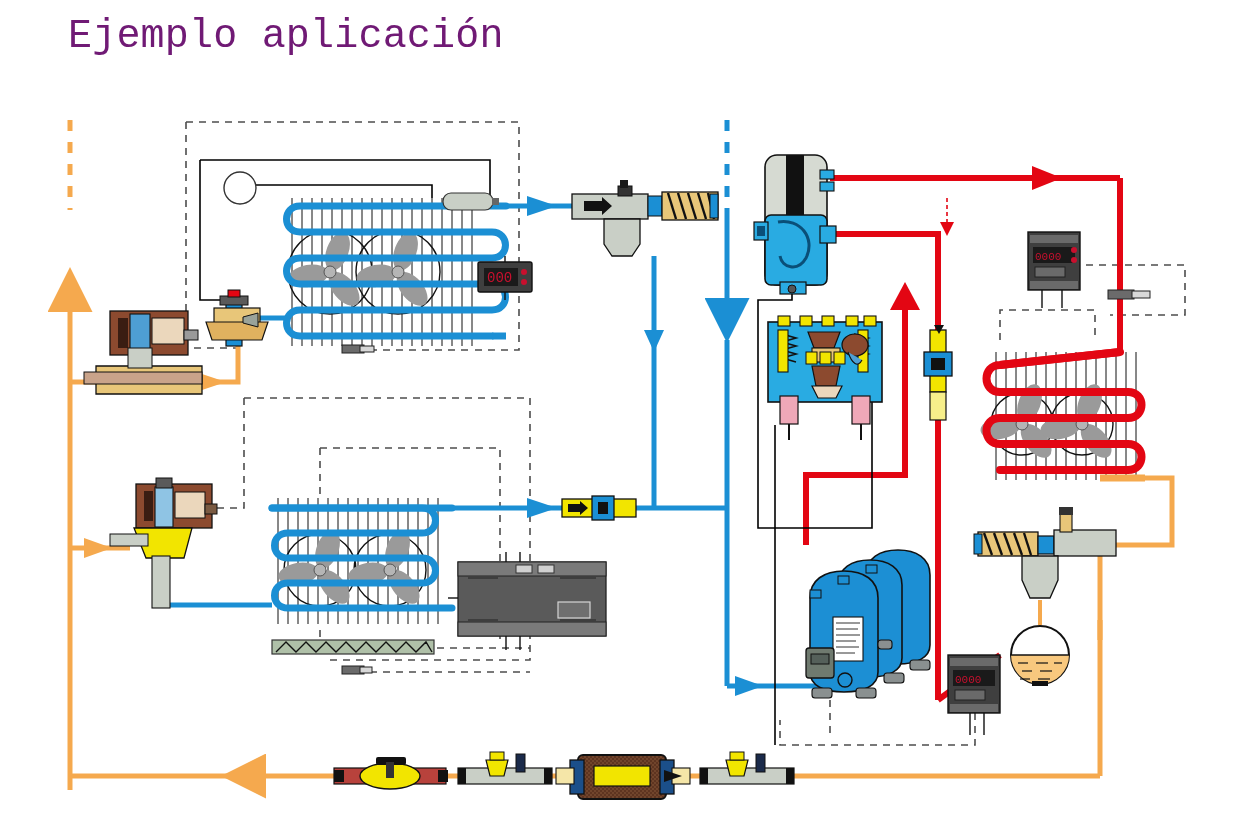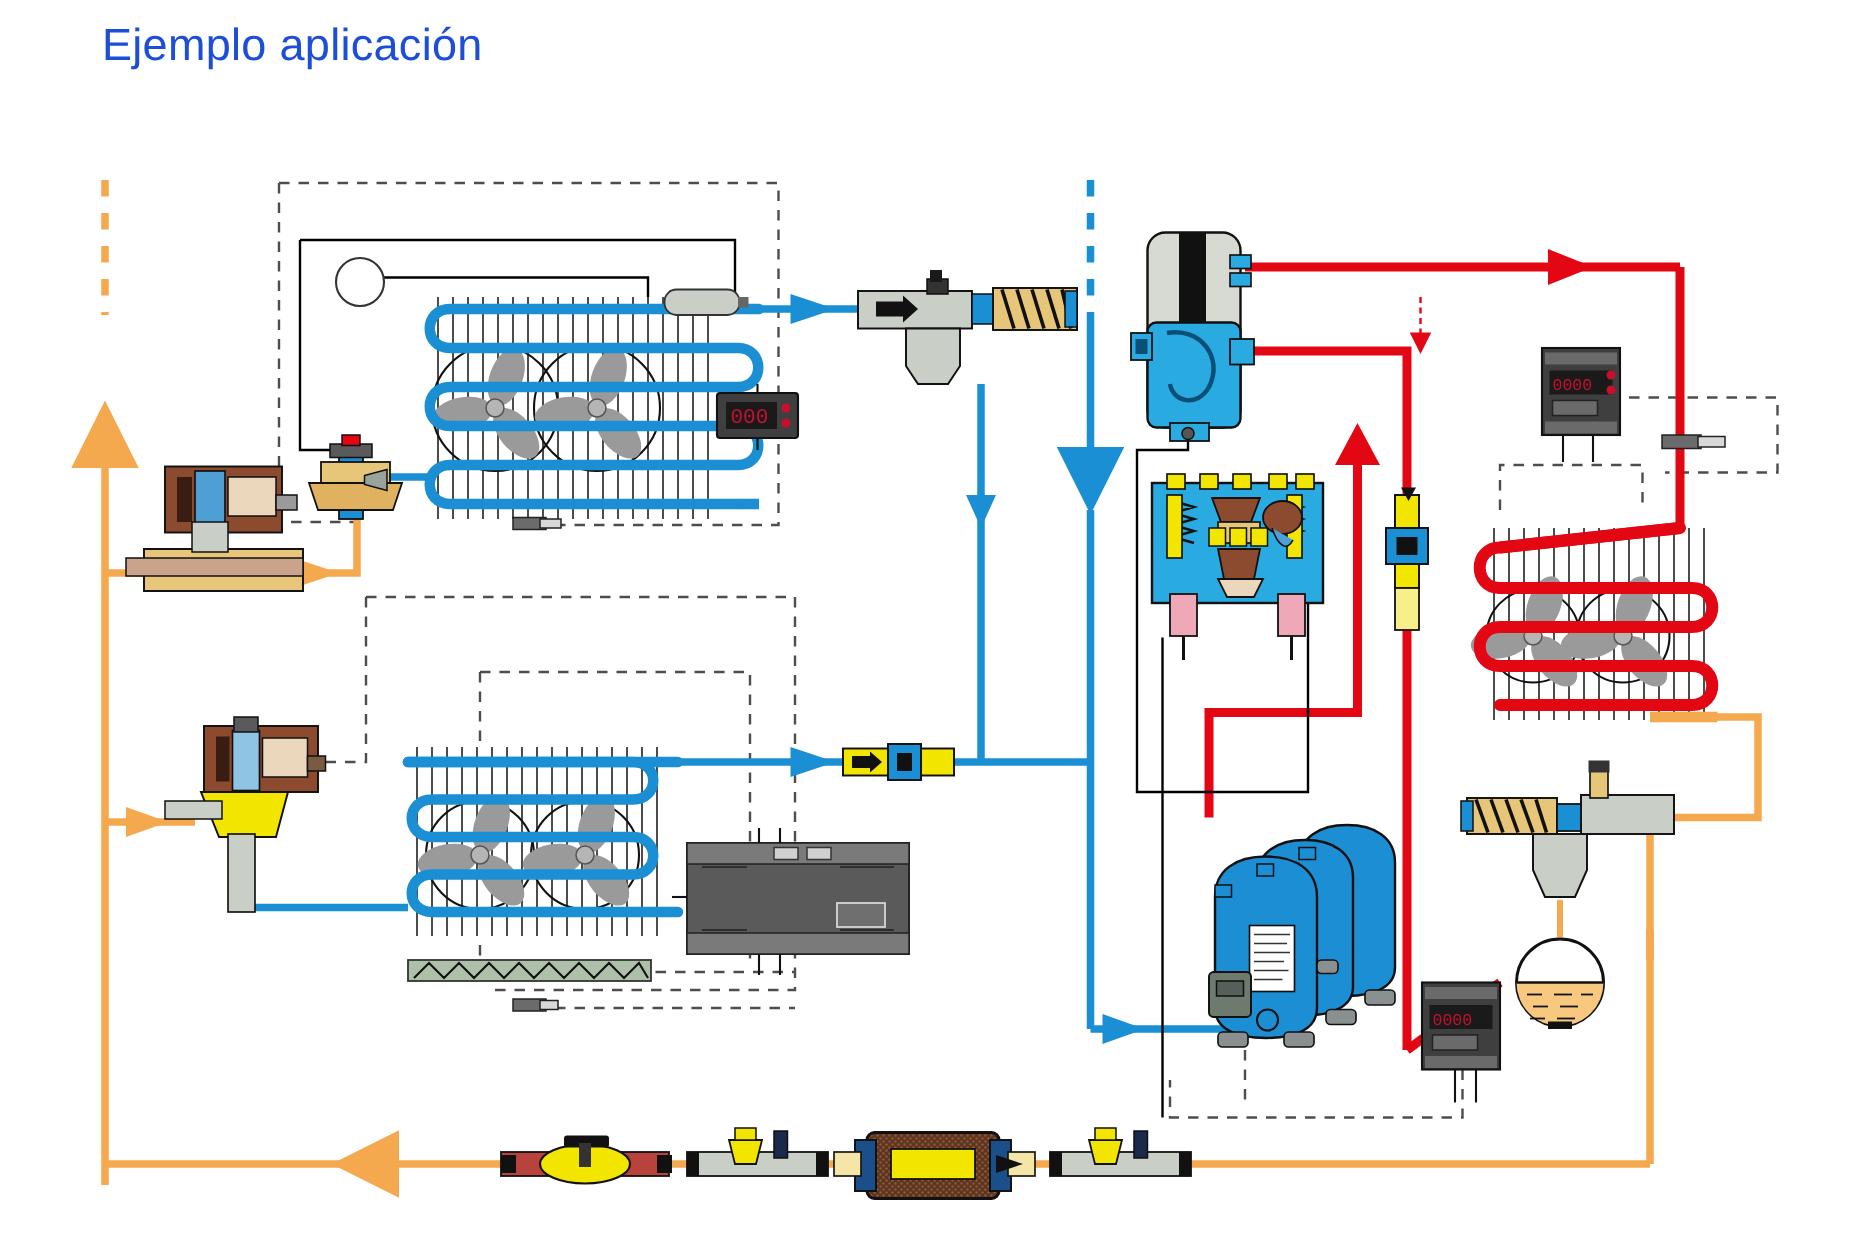--- a/index.html
+++ b/index.html
@@ -1,19 +1,19 @@
 <!DOCTYPE html>
 <html><head>
 <meta charset="utf-8">
 <style>
   html,body{margin:0;padding:0;background:#ffffff;}
   body{width:1237px;height:830px;position:relative;overflow:hidden;
        font-family:"Liberation Sans",sans-serif;}
-  #page-title{position:absolute;left:68px;top:14px;font-size:30px;color:#1d4ed8;
-       letter-spacing:.2px;font-weight:400;}
+  #page-title{position:absolute;left:68px;top:14px;font-size:40px;color:#701a75;
+       letter-spacing:.2px;font-weight:400;font-family:Liberation Mono, monospace;}
   #diagram{position:absolute;left:0;top:0;width:1237px;height:830px;}
 </style>
 </head>
 <body>
 
 <div id="page-title">Ejemplo aplicación</div>
 
 <svg id="diagram" viewBox="0 0 1237 830" xmlns="http://www.w3.org/2000/svg">
 
   <defs>

